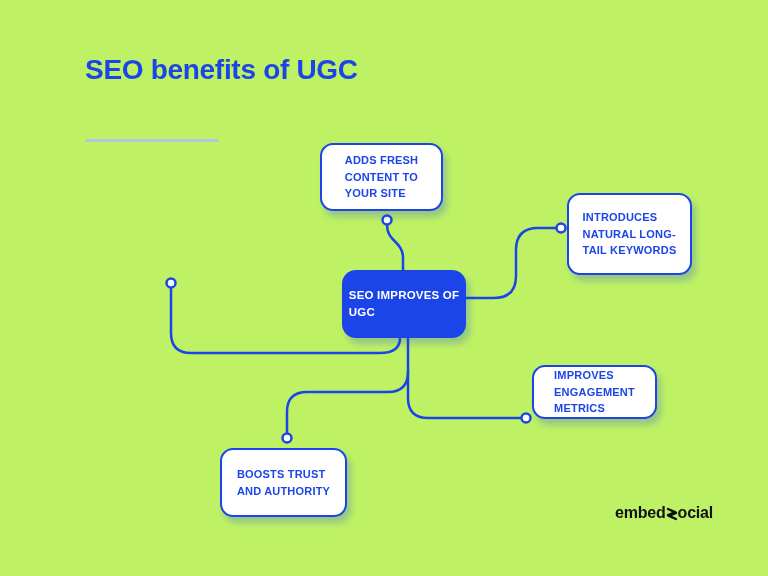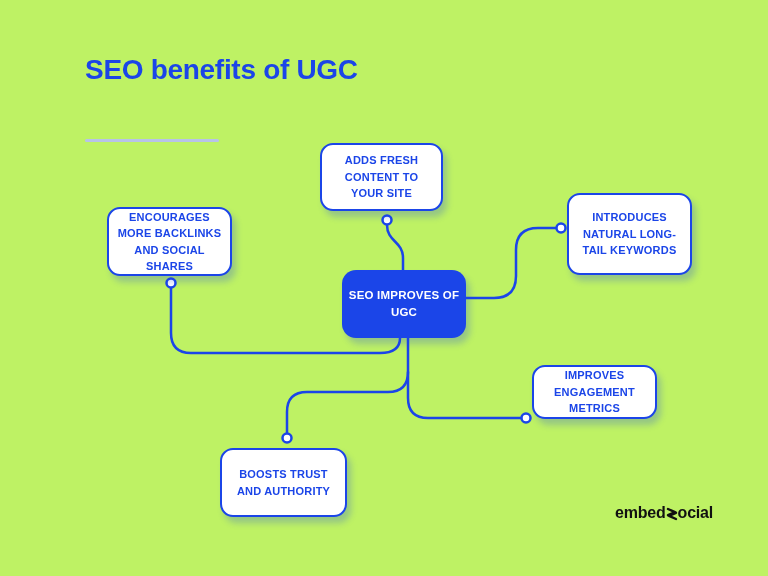--- a/index.html
+++ b/index.html
@@ -56,21 +56,20 @@
   .node {
     position: absolute;
     box-sizing: border-box;
     background: #ffffff;
     border: 2.5px solid var(--accent);
     border-radius: 13px;
     box-shadow: 4px 6px 6px var(--accent-shadow);
     display: flex;
     align-items: center;
     justify-content: center;
-    text-align: center;
     color: var(--accent);
     font-size: 11px;
     font-weight: 700;
     line-height: 1.5;
     letter-spacing: 0.2px;
     white-space: pre-line;
     padding: 4px;
   }
   .node-center {
     background: var(--accent);
@@ -130,24 +129,20 @@
     <circle class="ring" cx="387" cy="220" r="4.5"></circle>
     <circle class="ring" cx="561" cy="228" r="4.5"></circle>
     <circle class="ring" cx="171" cy="283" r="4.5"></circle>
     <circle class="ring" cx="526" cy="418" r="4.5"></circle>
     <circle class="ring" cx="287" cy="438" r="4.5"></circle>
   </svg>
 
   <div class="node node-top">ADDS FRESH
 CONTENT TO
 YOUR SITE</div>
-  <div class="node node-left">ENCOURAGES
-MORE BACKLINKS
-AND SOCIAL
-SHARES</div>
   <div class="node node-right">INTRODUCES
 NATURAL LONG-
 TAIL KEYWORDS</div>
   <div class="node node-improves">IMPROVES
 ENGAGEMENT
 METRICS</div>
   <div class="node node-boosts">BOOSTS TRUST
 AND AUTHORITY</div>
   <div class="node node-center">SEO IMPROVES OF
 UGC</div>

